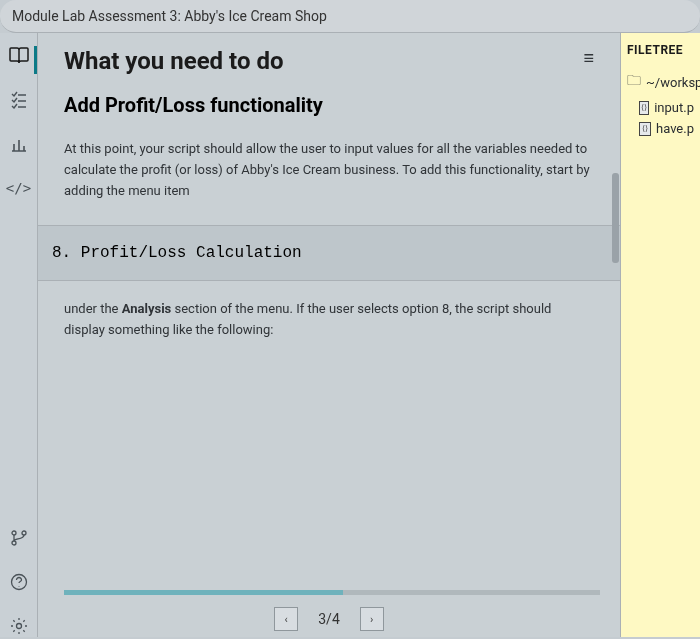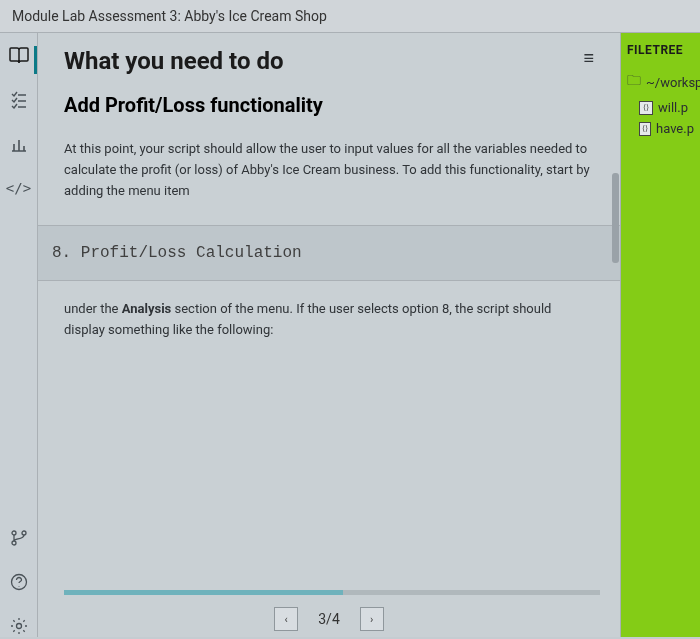--- a/index.html
+++ b/index.html
@@ -10,20 +10,21 @@
     height: 639px;
     overflow: hidden;
     position: relative;
   }
   .titlebar {
     background: #d0d5d9;
     padding: 8px 12px;
     font-size: 14px;
     color: #333;
     border-bottom: 1px solid #aab0b5;
+    border-radius: 16px;
   }
   .workspace {
     display: flex;
     height: calc(100% - 35px);
   }
   .icon-rail {
     width: 38px;
     background: #c9d0d5;
     display: flex;
     flex-direction: column;
@@ -79,21 +80,21 @@
   }
   .para {
     font-size: 13px;
     line-height: 1.6;
     color: #303438;
     margin-bottom: 24px;
   }
   .codeblock {
     font-family: "Courier New", Courier, monospace;
     font-size: 16px;
-    color: #404040;
+    color: #000000;
     background: #bec6cb;
     padding: 18px 14px;
     margin: 8px -26px 18px -26px;
     border-top: 1px solid #aab0b5;
     border-bottom: 1px solid #aab0b5;
   }
   .codeblock.noborder {
     border: none;
     background: transparent;
     padding: 6px 14px;
@@ -150,21 +151,21 @@
     height: 5px;
     background: #b0b8bc;
   }
   .hprogress-fill {
     height: 100%;
     width: 52%;
     background: #6fb2bc;
   }
   .file-panel {
     width: 80px;
-    background: #84cc16;
+    background: #fef9c3;
     border-left: 1px solid #aab0b5;
     padding: 10px 6px;
     overflow: hidden;
   }
   .file-title {
     font-size: 12px;
     font-weight: 700;
     letter-spacing: 0.5px;
     color: #1b1b1b;
     margin-bottom: 10px;
@@ -275,21 +276,21 @@
     </div>
 
     <div class="file-panel">
       <div class="file-title">FILETREE</div>
       <div class="file-row">
         <span class="folder-ico">🗀</span>
         <span>~/workspa</span>
       </div>
       <div class="file-row child">
         <span class="file-ico">⟨⟩</span>
-        <span>will.p</span>
+        <span>input.p</span>
       </div>
       <div class="file-row child">
         <span class="file-ico">⟨⟩</span>
         <span>have.p</span>
       </div>
     </div>
   </div>
 </div>
 
 </body></html>

